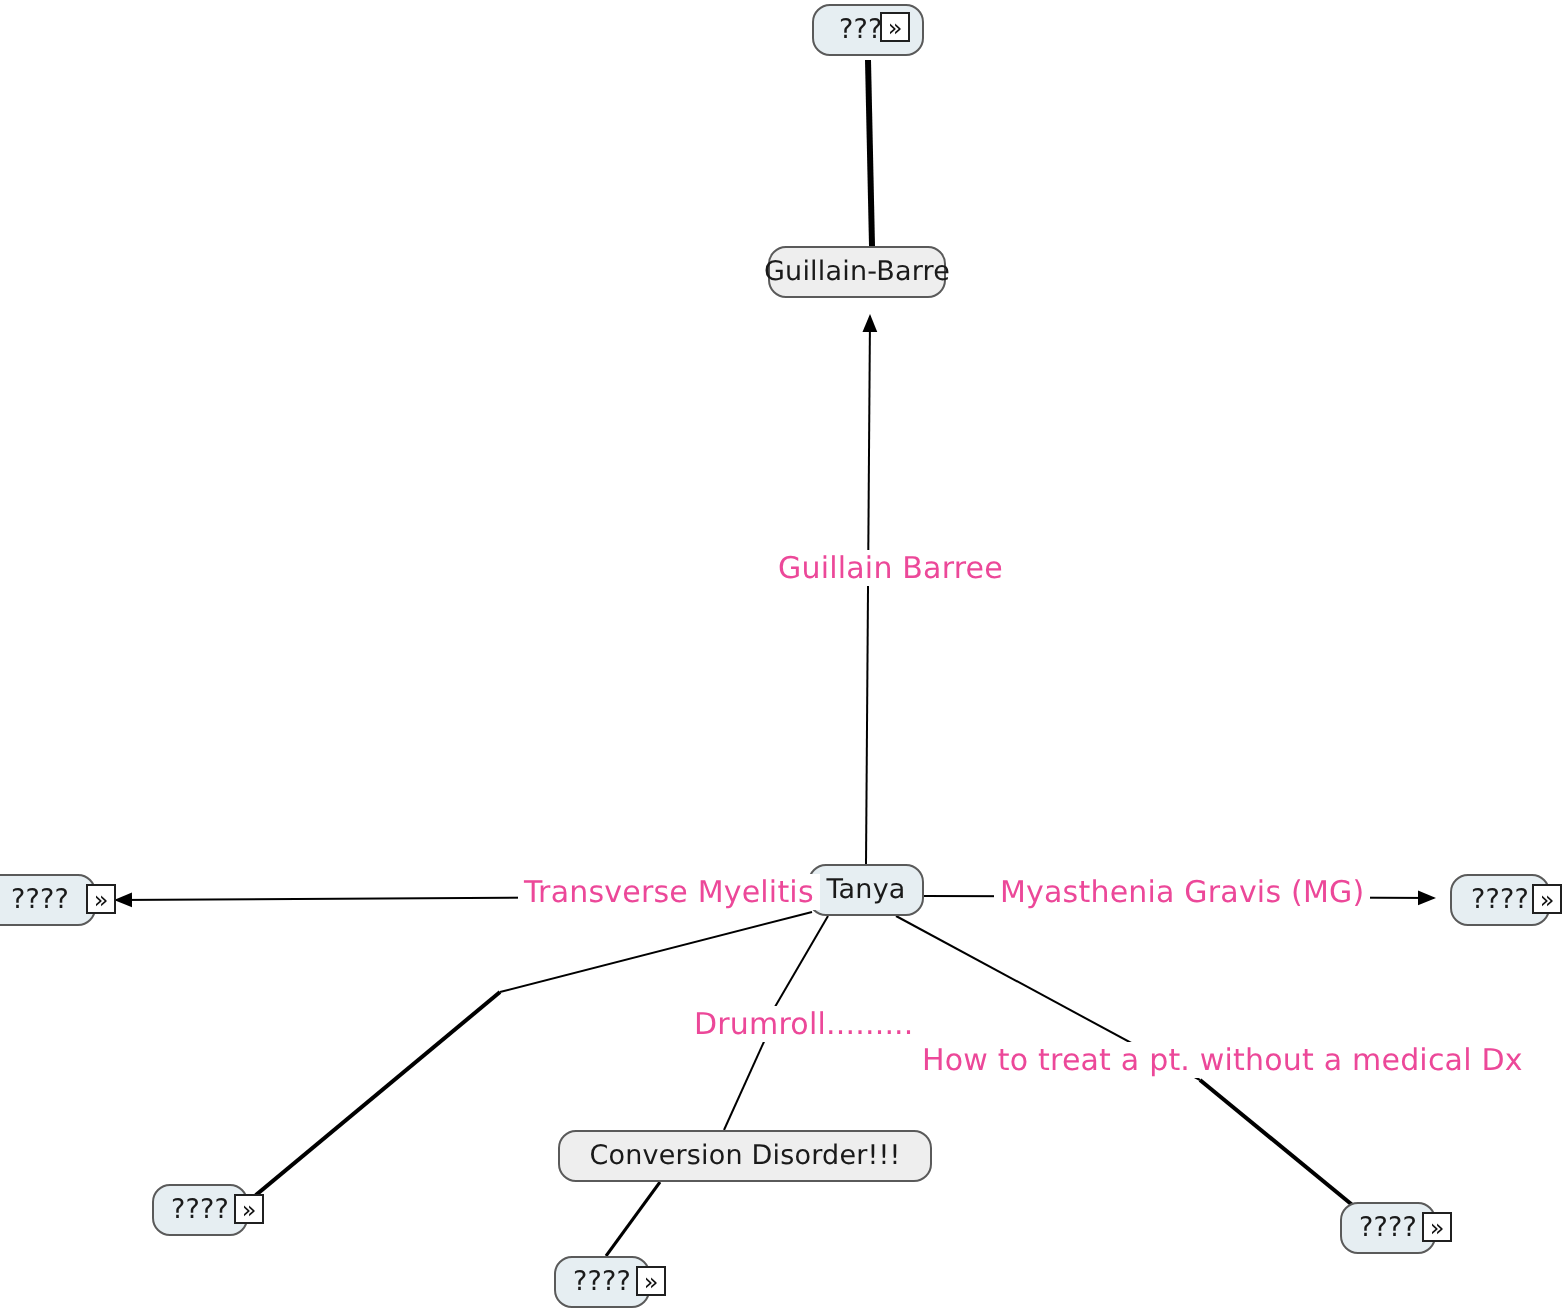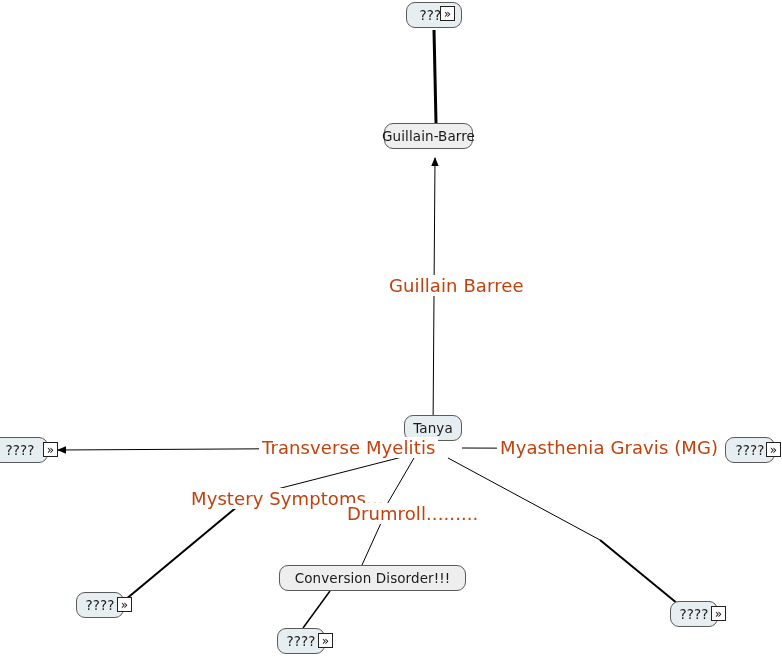--- a/index.html
+++ b/index.html
@@ -51,22 +51,22 @@
     line-height: 12px;
     color: #101010;
     display: flex;
     align-items: center;
     justify-content: center;
     font-family: "DejaVu Sans", sans-serif;
     z-index: 7;
   }
   .edge-label {
     position: absolute;
-    font-size: 18px;
-    color: #c2410c;
+    font-size: 15px;
+    color: #ec4899;
     white-space: nowrap;
     background: #ffffff;
     padding: 0 3px;
     z-index: 6;
     letter-spacing: 0.1px;
   }
 </style>
 </head>
 <body>
 
@@ -103,21 +103,21 @@
     <span>????</span>
   </div>
   <div class="badge" style="left:440px; top:6px;">
     <span>»</span>
   </div>
 
   <div class="node fill-gray" style="left:384px; top:123px; width:89px; height:26px;">
     <span>Guillain-Barre</span>
   </div>
 
-  <div class="node fill-blue" style="left:404px; top:415px; width:58px; height:26px;">
+  <div class="node fill-blue" style="left:404px; top:432px; width:58px; height:26px;">
     <span>Tanya</span>
   </div>
 
   <div class="node fill-blue" style="left:-8px; top:437px; width:56px; height:26px;">
     <span>????</span>
   </div>
   <div class="badge" style="left:43px; top:442px;">
     <span>»</span>
   </div>
 
@@ -152,18 +152,18 @@
   <div class="badge" style="left:711px; top:606px;">
     <span>»</span>
   </div>
 
   <div class="edge-label" style="left:386px; top:275px;">Guillain Barree</div>
 
   <div class="edge-label" style="left:259px; top:437px;">Transverse Myelitis</div>
 
   <div class="edge-label" style="left:497px; top:437px;">Myasthenia Gravis (MG)</div>
 
-  <div class="edge-label" style="left:188px; top:488px;">Mystery Symptoms...</div>
 
   <div class="edge-label" style="left:344px; top:503px;">Drumroll.........</div>
 
+  <div class="edge-label" style="left:458px; top:521px;">How to treat a pt. without a medical Dx</div>
 
 </div>
 
 </body></html>

